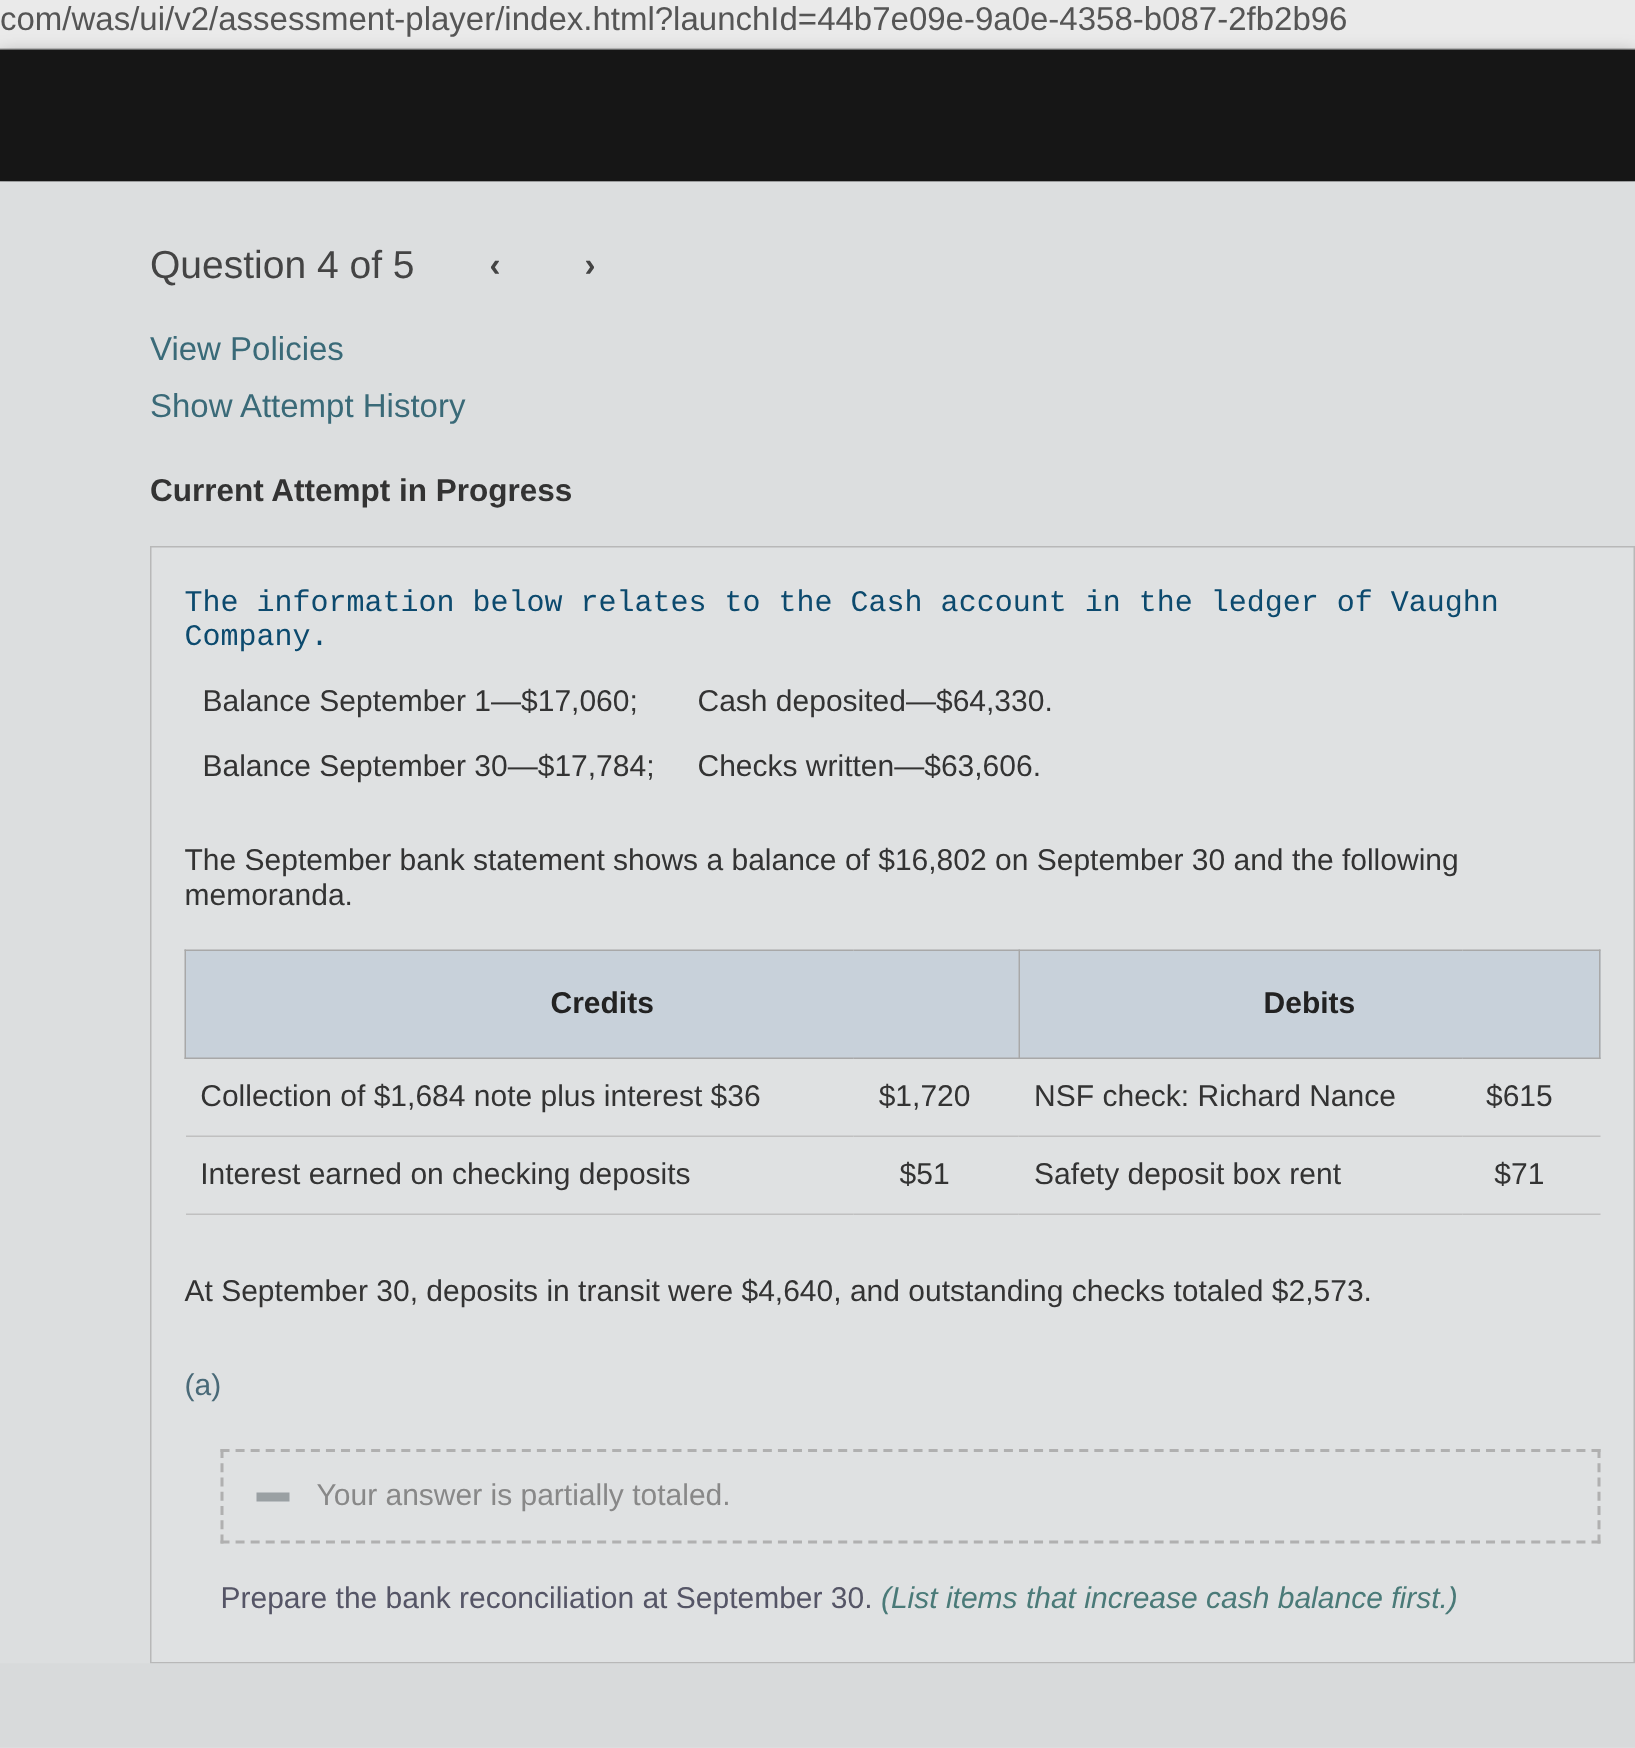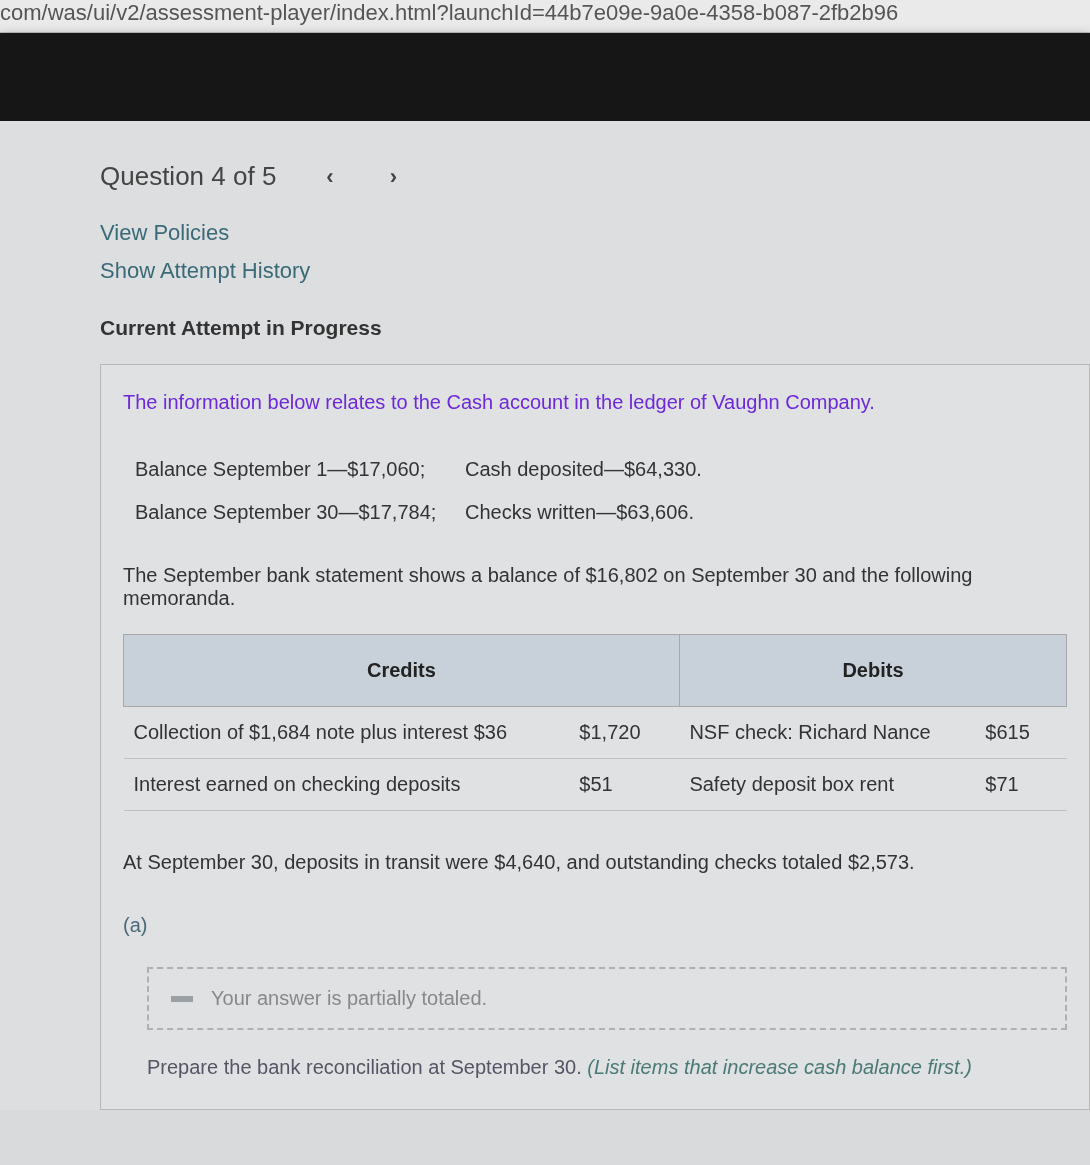--- a/index.html
+++ b/index.html
@@ -59,21 +59,21 @@
     font-weight: 600;
     color: #333;
     margin: 32px 0 24px 0;
   }
   .question-box {
     border: 1px solid #b8b8b8;
     background: #dfe1e2;
     padding: 26px 22px 30px 22px;
     margin-right: 0;
   }
-  .intro { color: #6d28d9; margin-bottom: 44px; font-size: 20px; }
+  .intro { color: #0c4a6e; margin-bottom: 20px; font-size: 20px; font-family: Liberation Mono, monospace; }
   .bal-grid {
     display: grid;
     grid-template-columns: 330px auto;
     row-gap: 20px;
     margin: 0 0 40px 12px;
     font-size: 20px;
     color: #333;
   }
   .para2 { margin: 36px 0 24px 0; font-size: 20px; color: #333; }
   .memo-table { width: 100%; border-collapse: collapse; }
@@ -84,21 +84,21 @@
     font-weight: 600;
     font-size: 20px;
     color: #222;
   }
   .memo-table td {
     border-bottom: 1px solid #c0c0c0;
     padding: 14px 10px;
     font-size: 20px;
     color: #333;
   }
-  .amt { text-align: left; padding-right: 26px !important; }
+  .amt { text-align: center; padding-right: 26px !important; }
   .para3 { margin: 40px 0 40px 0; font-size: 20px; color: #333; }
   .part-label { color: #4a6a78; font-size: 20px; margin: 10px 0 30px 0; }
   .feedback-box {
     border: 2px dashed #b0b0b0;
     padding: 18px 22px;
     margin: 0 0 26px 24px;
     display: flex;
     align-items: center;
     gap: 18px;
     color: #888;

